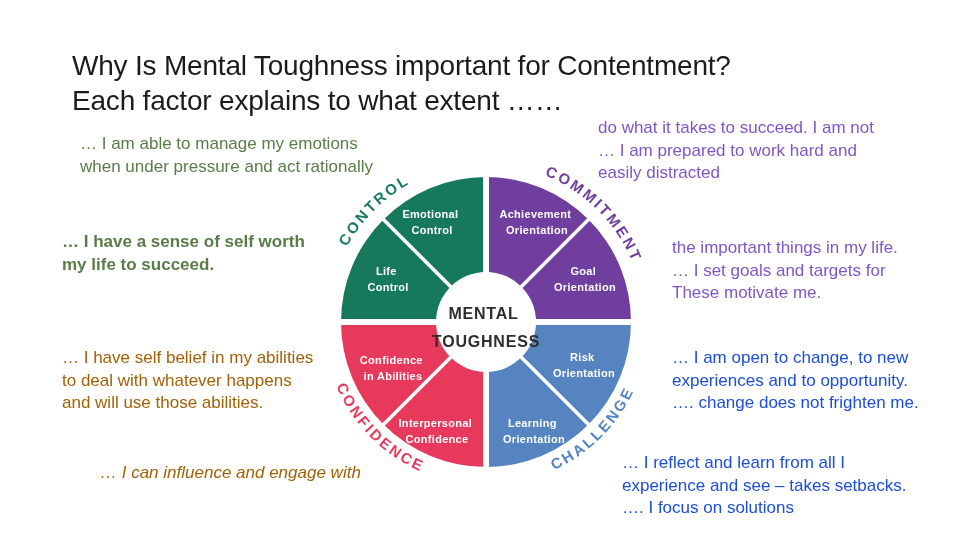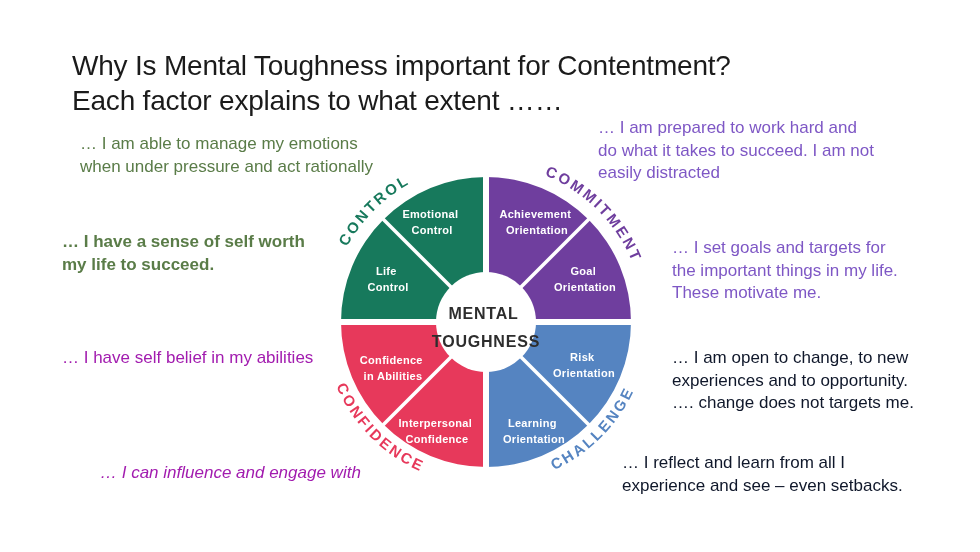--- a/index.html
+++ b/index.html
@@ -14,22 +14,22 @@
     font-size:28px;line-height:35px;color:#1b1b1b;font-weight:400;
     letter-spacing:-0.2px;
     margin-top:24px;
   }
   .annotation{
     position:absolute;font-size:17px;line-height:22.5px;font-weight:400;
   }
   .annotation .ln{display:block;white-space:nowrap;}
   .c-green{color:#5a7c48;}
   .c-purple{color:#7e57c5;}
-  .c-red{color:#a21caf;}
-  .c-blue{color:#0f172a;}
+  .c-red{color:#a16207;}
+  .c-blue{color:#1d4ed8;}
   .a1{left:80px;top:133px;}
   .a2{left:62px;top:231px;font-weight:bold;}
   .a3{left:62px;top:347px;}
   .a4{left:100px;top:462px;font-style:italic;}
   .a5{left:598px;top:117px;}
   .a6{left:672px;top:237px;}
   .a7{left:672px;top:347px;}
   .a8{left:598px;top:452px;margin-left:24px;}
   .wheel{position:absolute;left:301px;top:137px;width:370px;height:370px;}
   .seg-label{
@@ -59,47 +59,50 @@
     <span class="ln">when under pressure and act rationally</span>
   </div>
 
   <div class="annotation c-green a2">
     <span class="ln">… I have a sense of self worth</span>
     <span class="ln">my life to succeed.</span>
   </div>
 
   <div class="annotation c-red a3">
     <span class="ln">… I have self belief in my abilities</span>
+    <span class="ln">to deal with whatever happens</span>
+    <span class="ln">and will use those abilities.</span>
   </div>
 
   <div class="annotation c-red a4">
     <span class="ln">… I can influence and engage with</span>
   </div>
 
   <div class="annotation c-purple a5">
+    <span class="ln">do what it takes to succeed. I am not</span>
     <span class="ln">… I am prepared to work hard and</span>
-    <span class="ln">do what it takes to succeed. I am not</span>
     <span class="ln">easily distracted</span>
   </div>
 
   <div class="annotation c-purple a6">
+    <span class="ln">the important things in my life.</span>
     <span class="ln">… I set goals and targets for</span>
-    <span class="ln">the important things in my life.</span>
     <span class="ln">These motivate me.</span>
   </div>
 
   <div class="annotation c-blue a7">
     <span class="ln">… I am open to change, to new</span>
     <span class="ln">experiences and to opportunity.</span>
-    <span class="ln">…. change does not targets me.</span>
+    <span class="ln">…. change does not frighten me.</span>
   </div>
 
   <div class="annotation c-blue a8">
     <span class="ln">… I reflect and learn from all I</span>
-    <span class="ln">experience and see – even setbacks.</span>
+    <span class="ln">experience and see – takes setbacks.</span>
+    <span class="ln">…. I focus on solutions</span>
   </div>
 
   <svg class="wheel" viewBox="0 0 370 370">
     <defs>
       <path id="arc-control" d="M 27,185 A 158,158 0 0 1 185,27"></path>
       <path id="arc-commitment" d="M 185,27 A 158,158 0 0 1 343,185"></path>
       <path id="arc-confidence" d="M 22,185 A 163,163 0 0 0 185,348"></path>
       <path id="arc-challenge" d="M 185,348 A 163,163 0 0 0 348,185"></path>
     </defs>
 

